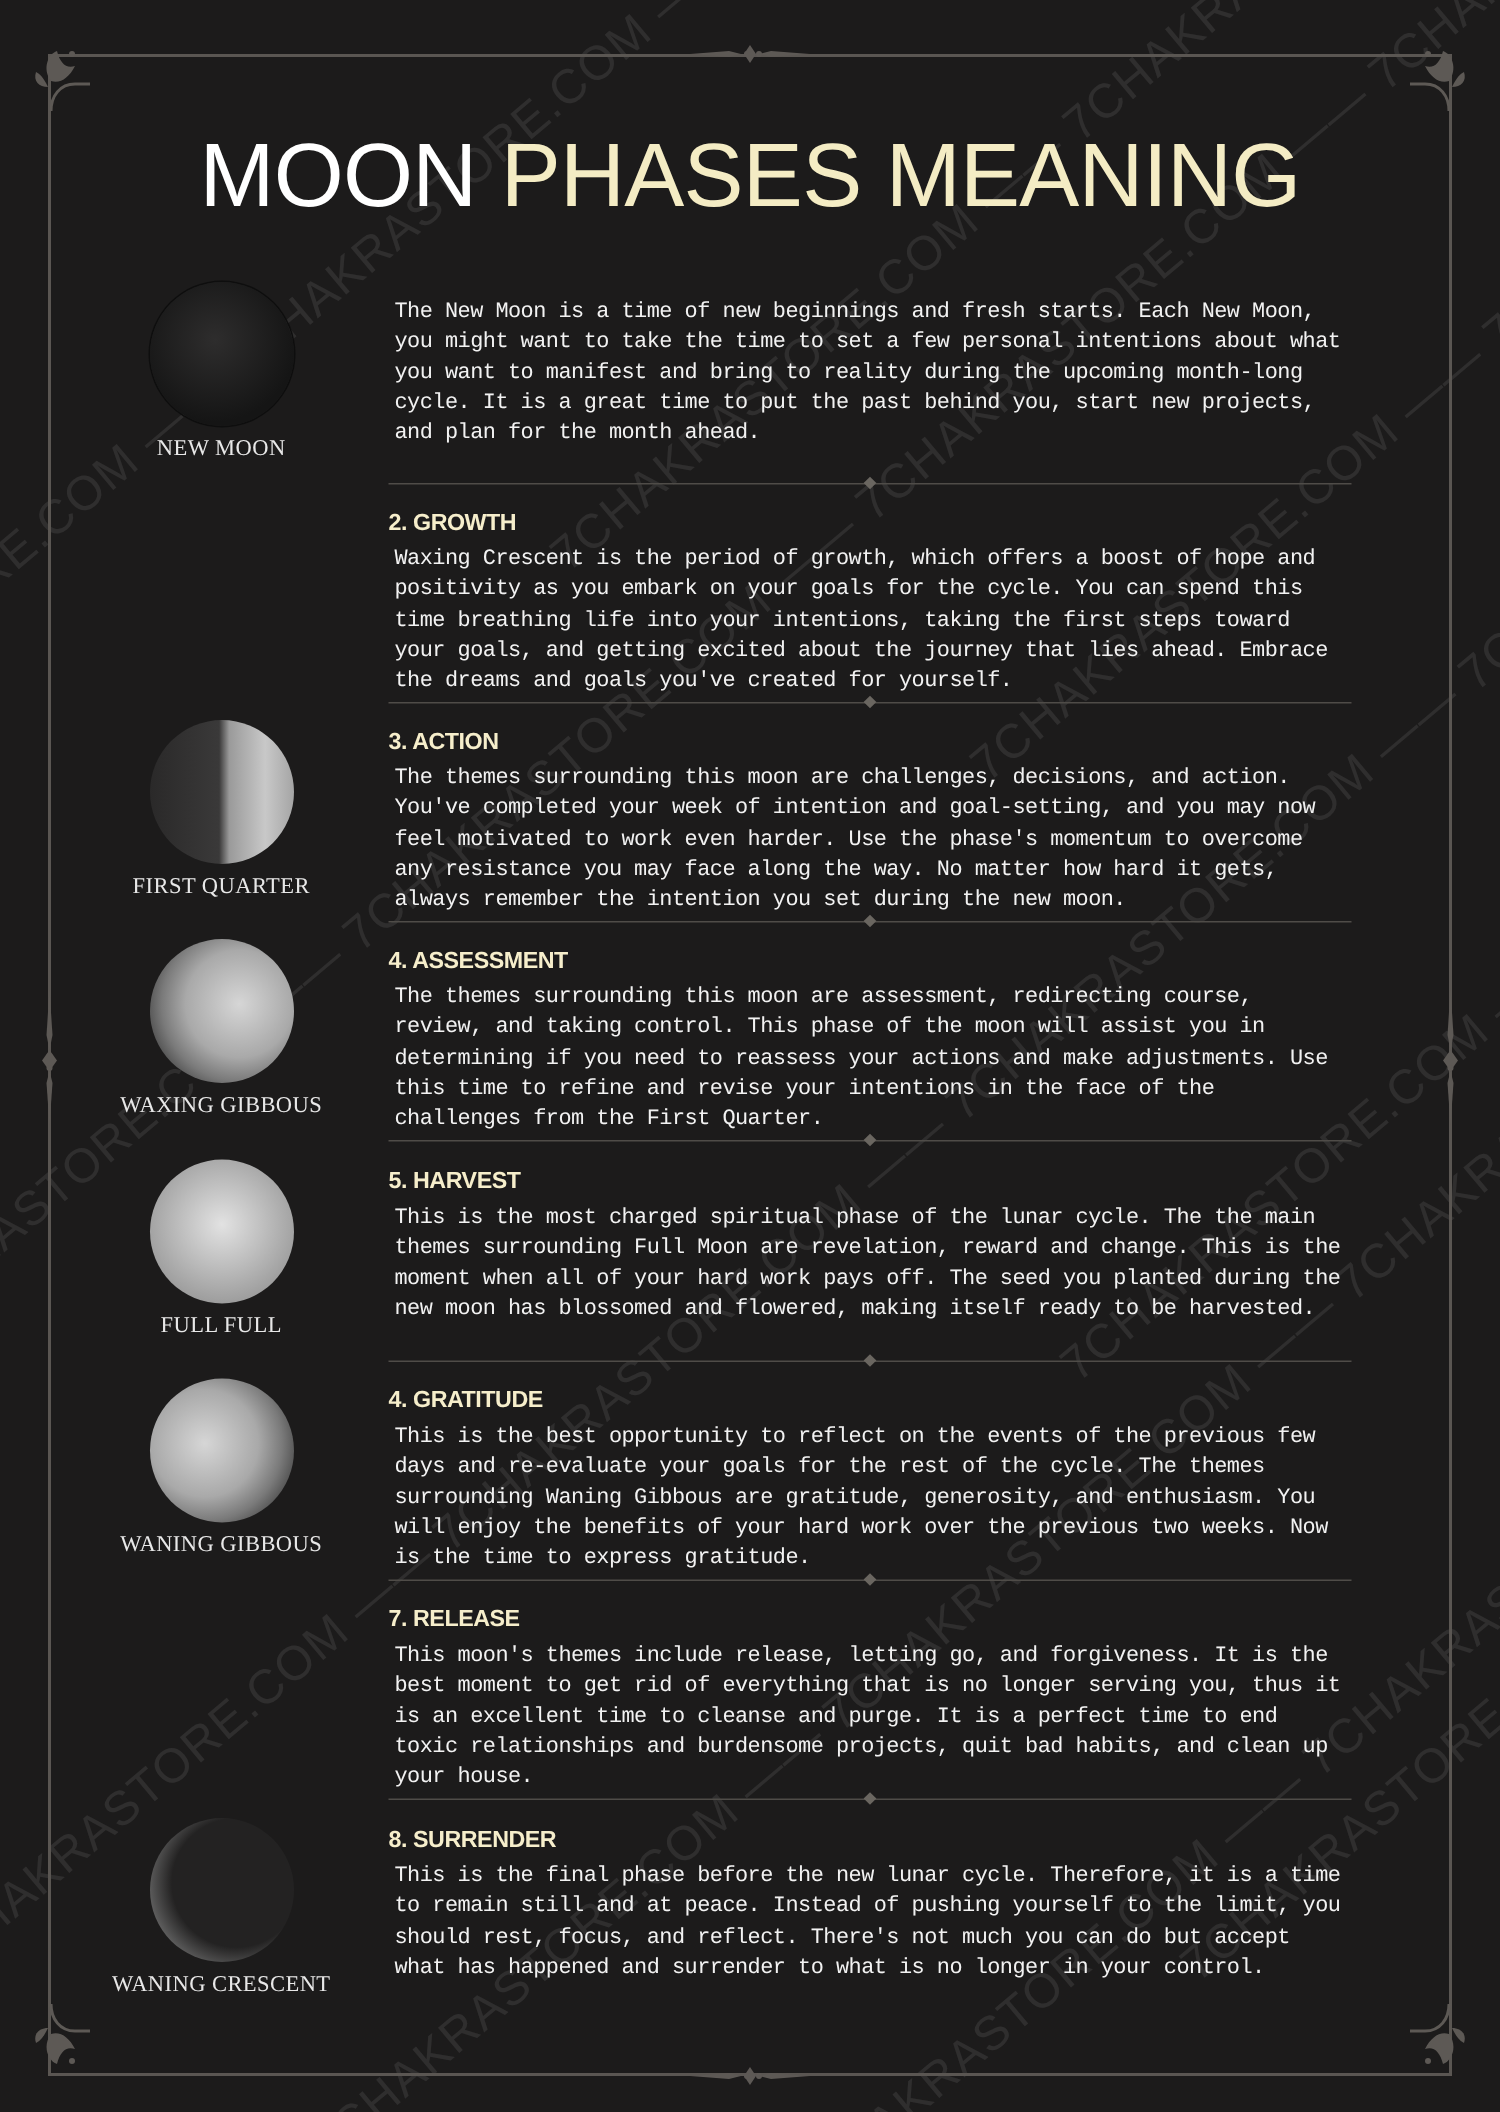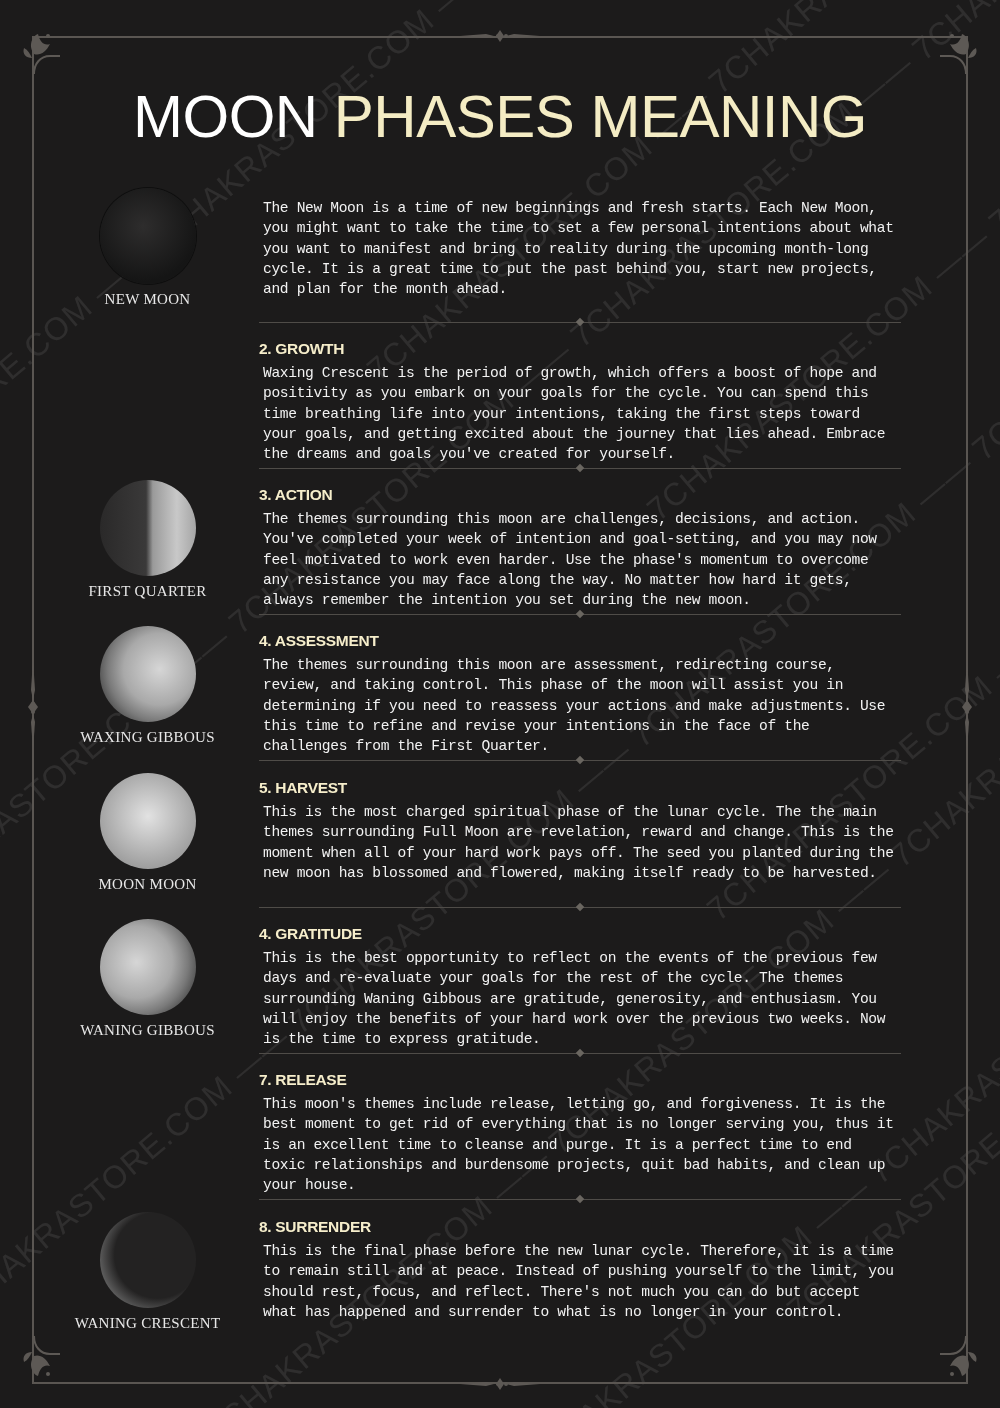--- a/index.html
+++ b/index.html
@@ -147,21 +147,21 @@
     <p class="desc">The themes surrounding this moon are assessment, redirecting course, review, and taking control. This phase of the moon will assist you in determining if you need to reassess your actions and make adjustments. Use this time to refine and revise your intentions in the face of the challenges from the First Quarter.</p>
   </div>
   <div class="divider">
       <span class="dot"></span>
     </div>
 </div>
 
 <div class="phase" style="top:767px;">
   <div class="moon-col">
     <div class="moon" style="background:radial-gradient(circle at 50% 45%, #e2e2e2 0%, #bdbdbd 40%, #9c9c9c 75%, #7a7a7a 100%);"></div>
-    <span class="moon-label">MOON MOON</span>
+    <span class="moon-label">FULL FULL</span>
   </div>
   <div class="content">
     <div class="heading">5. HARVEST</div>
     <p class="desc">This is the most charged spiritual phase of the lunar cycle. The the main themes surrounding Full Moon are revelation, reward and change. This is the moment when all of your hard work pays off. The seed you planted during the new moon has blossomed and flowered, making itself ready to be harvested.</p>
   </div>
   <div class="divider">
       <span class="dot"></span>
     </div>
 </div>
 

